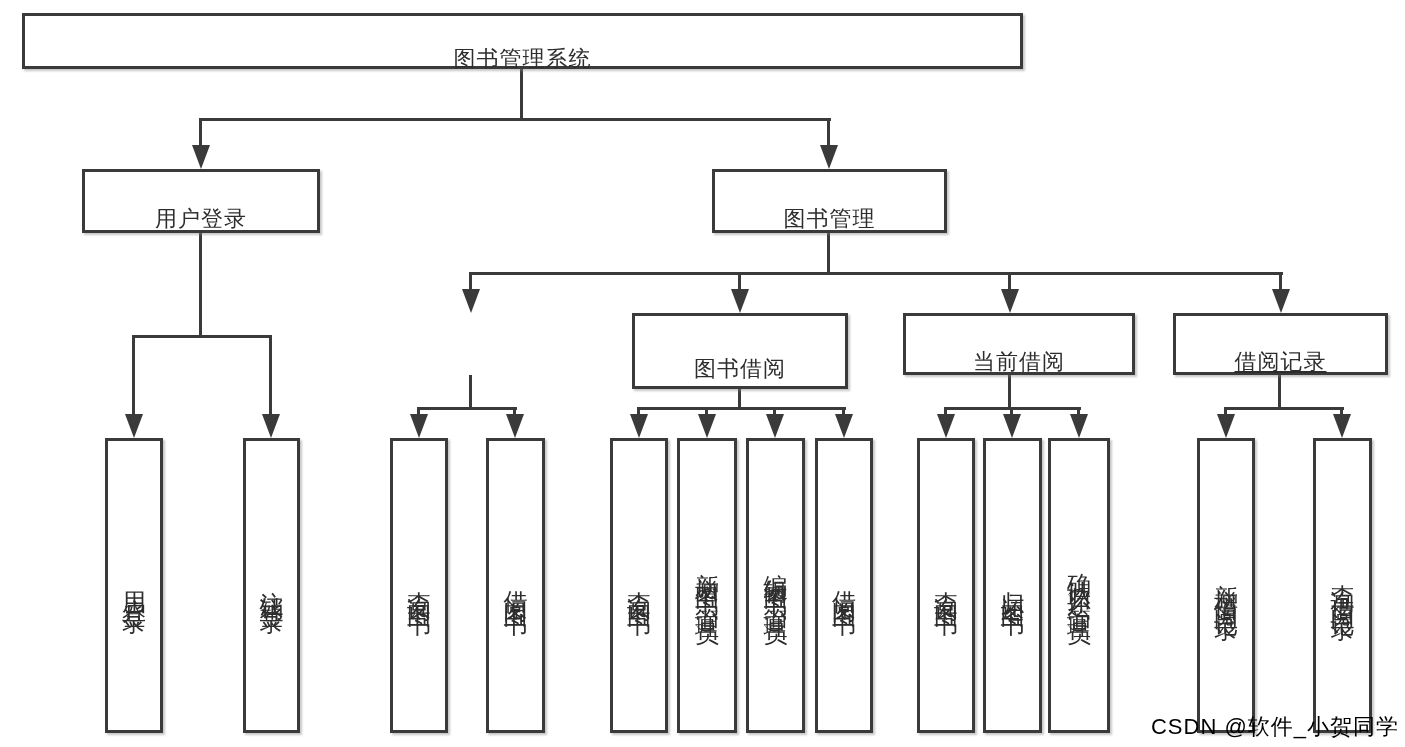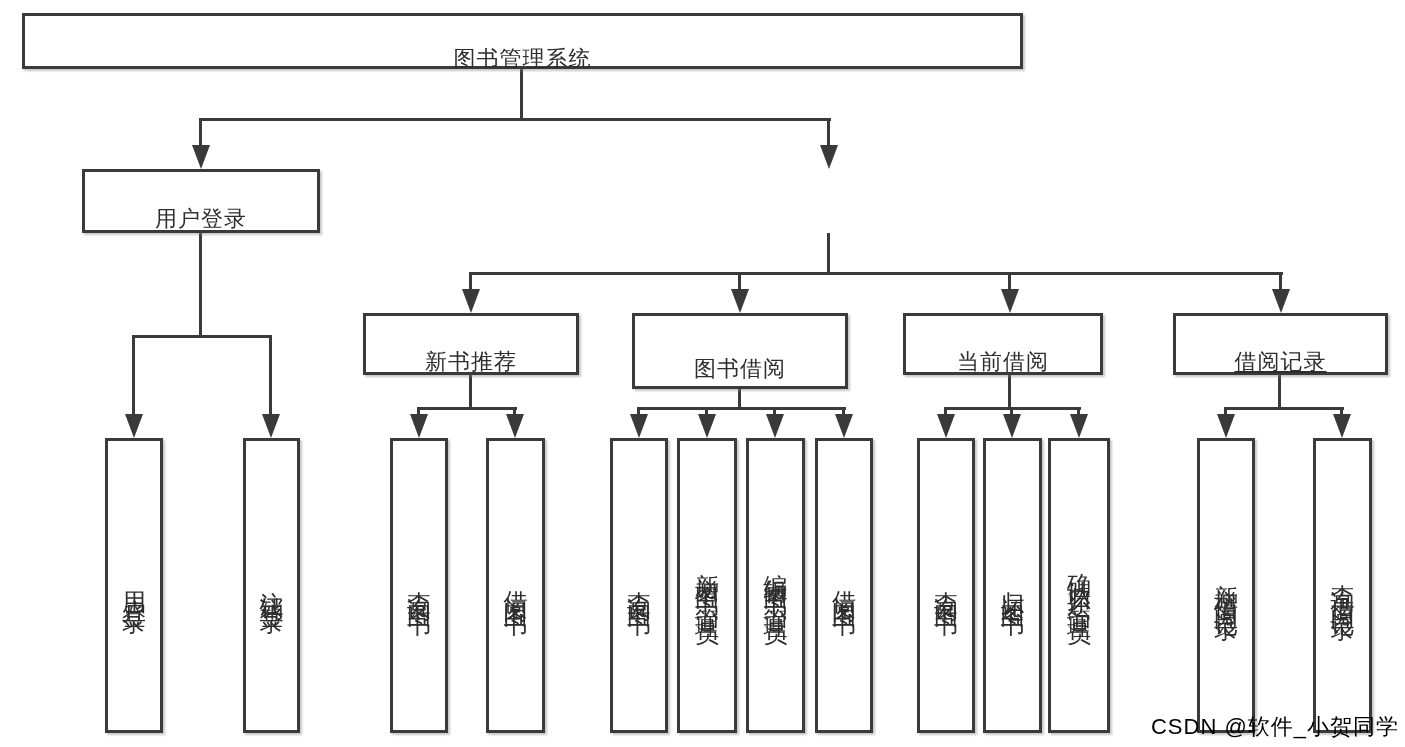--- a/index.html
+++ b/index.html
@@ -46,46 +46,46 @@
   <div class="vline" style="left:520px; top:69px; height:49px;"></div>
   <div class="hline" style="left:199px; top:118px; width:632px;"></div>
   <div class="vline" style="left:199px; top:118px; height:28px;"></div>
   <div class="arrow" style="left:192px; top:145px;"></div>
   <div class="vline" style="left:827px; top:118px; height:28px;"></div>
   <div class="arrow" style="left:820px; top:145px;"></div>
 
   <div class="node" style="left:82px; top:169px; width:238px; height:64px;">
     <span class="hlabel">用户登录</span>
   </div>
+  <div class="node" style="left:712px; top:169px; width:235px; height:64px;">
+    <span class="hlabel">图书管理</span>
+  </div>
 
   <div class="vline" style="left:199px; top:233px; height:103px;"></div>
   <div class="hline" style="left:132px; top:335px; width:140px;"></div>
   <div class="vline" style="left:132px; top:335px; height:80px;"></div>
   <div class="arrow" style="left:125px; top:414px;"></div>
   <div class="vline" style="left:269px; top:335px; height:80px;"></div>
   <div class="arrow" style="left:262px; top:414px;"></div>
 
   <div class="vline" style="left:827px; top:233px; height:40px;"></div>
   <div class="hline" style="left:469px; top:272px; width:814px;"></div>
   <div class="vline" style="left:469px; top:272px; height:20px;"></div>
   <div class="arrow" style="left:462px; top:289px;"></div>
   <div class="vline" style="left:738px; top:272px; height:20px;"></div>
   <div class="arrow" style="left:731px; top:289px;"></div>
   <div class="vline" style="left:1008px; top:272px; height:20px;"></div>
   <div class="arrow" style="left:1001px; top:289px;"></div>
   <div class="vline" style="left:1279px; top:272px; height:20px;"></div>
   <div class="arrow" style="left:1272px; top:289px;"></div>
 
-  <div class="node" style="left:363px; top:313px; width:216px; height:62px;">
-    <span class="hlabel">新书推荐</span>
-  </div>
   <div class="node" style="left:632px; top:313px; width:216px; height:76px;">
     <span class="hlabel">图书借阅</span>
   </div>
-  <div class="node" style="left:903px; top:313px; width:200px; height:62px;">
+  <div class="node" style="left:903px; top:313px; width:232px; height:62px;">
     <span class="hlabel">当前借阅</span>
   </div>
   <div class="node" style="left:1173px; top:313px; width:215px; height:62px;text-decoration:underline;">
     <span class="hlabel">借阅记录</span>
   </div>
 
   <div class="vline" style="left:469px; top:375px; height:33px;"></div>
   <div class="hline" style="left:417px; top:407px; width:100px;"></div>
   <div class="vline" style="left:417px; top:407px; height:10px;"></div>
   <div class="arrow" style="left:410px; top:414px;"></div>

